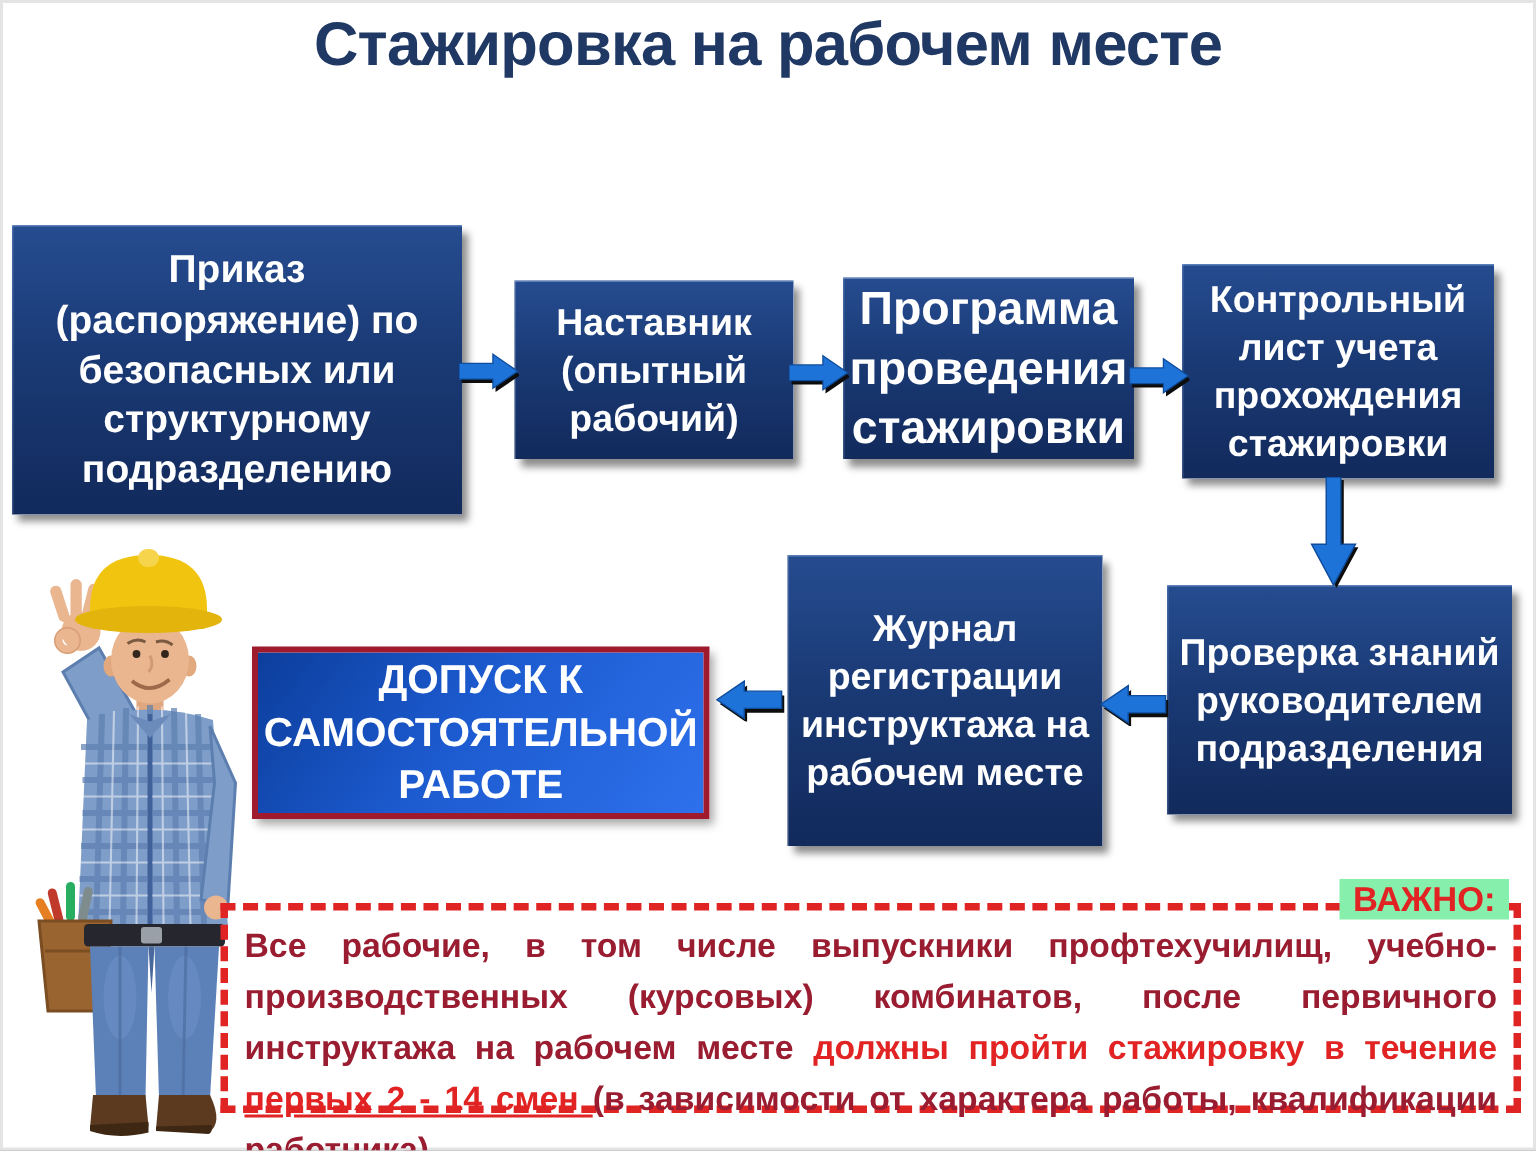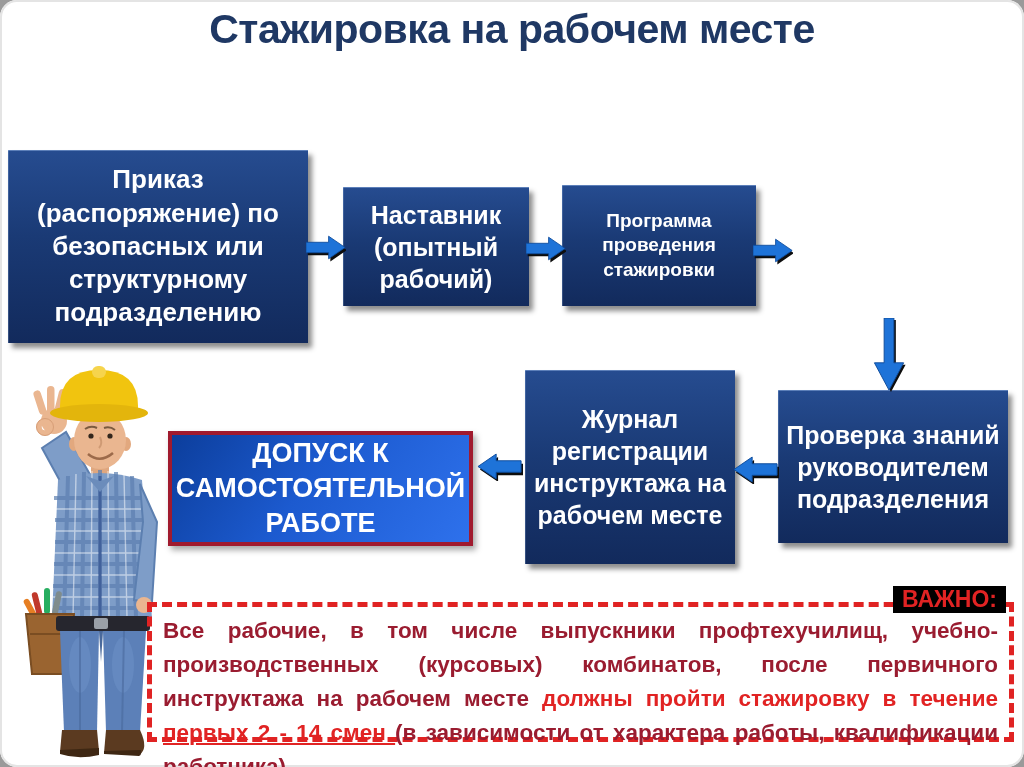--- a/index.html
+++ b/index.html
@@ -1,58 +1,57 @@
 <!DOCTYPE html>
 <html><head>
 <meta charset="utf-8">
 <style>
   html,body{margin:0;padding:0;background:#9a9a9a;}
   .slide{
     position:relative;width:1024px;height:767px;background:#ffffff;overflow:hidden;
     font-family:"Liberation Sans", sans-serif;
     box-shadow:inset 0 0 0 2px #e4e4e4;
     margin:0 auto;
-    border-radius:17px;
   }
   .title{
     position:absolute;top:6px;left:0;width:100%;text-align:center;
     font-size:41px;font-weight:bold;color:#1F3864;letter-spacing:-0.5px;
   }
   .subtitle{
     position:absolute;left:34px;top:62px;width:930px;
     font-size:24px;line-height:27px;font-weight:bold;color:#A21C35;
   }
   .nbox{
     position:absolute;display:flex;align-items:center;justify-content:center;
     text-align:center;color:#ffffff;font-weight:bold;box-sizing:border-box;
     background:linear-gradient(180deg,#264C90 0%,#1A3A75 45%,#122A5C 100%);
     box-shadow:inset 0 1px 0 rgba(160,190,235,.45), inset 1px 0 0 rgba(160,190,235,.25), 4px 5px 5px rgba(0,0,0,.45);
     padding:4px 8px;line-height:1.28;
   }
   #box1{left:8px;top:150px;width:300px;height:193px;font-size:26px;}
   #box2{left:343px;top:187px;width:186px;height:119px;font-size:25px;}
-  #box3{left:562px;top:185px;width:194px;height:121px;font-size:19px;}
+  #box3{left:562px;top:185px;width:194px;height:121px;font-size:31px;}
   #box4{left:788px;top:176px;width:208px;height:143px;font-size:25px;}
   #box5{left:778px;top:390px;width:230px;height:153px;font-size:25px;}
   #box6{left:525px;top:370px;width:210px;height:194px;font-size:25px;}
   #box7{
     left:168px;top:408px;width:305px;height:115px;font-size:27px;
     position:absolute;display:flex;align-items:center;justify-content:center;
     text-align:center;color:#ffffff;font-weight:bold;box-sizing:border-box;
     background:linear-gradient(125deg,#0C3E9C 0%,#1C5ACF 45%,#2E71EC 100%);
     border:4px solid #A01A2E;line-height:1.3;
     box-shadow:3px 4px 6px rgba(0,0,0,.35);padding:4px 6px;margin-top:23px;
   }
   .arrow{position:absolute;}
   .imp-frame{
     position:absolute;left:147px;top:602px;width:867px;height:140px;
     border:5px dashed #E02323;box-sizing:border-box;
   }
   .imp-label{
-    position:absolute;left:893px;top:586px;z-index:2;background:#000000;
+    position:absolute;left:893px;top:586px;z-index:2;background:#86efac;
     color:#E12323;font-weight:bold;font-size:23px;padding:0 9px;
   }
   .imp-text{
     margin:7px 11px;font-size:22.5px;line-height:34px;font-weight:bold;
     text-align:justify;color:#8E1C30;
   }
   .seg-dark{color:#9A1C30;}
   .seg-bright{color:#E12323;}
   .seg-underline{text-decoration:underline;text-decoration-thickness:2px;text-underline-offset:3px;}
   .worker{position:absolute;left:0px;top:360px;width:195px;height:407px;}
@@ -60,20 +59,21 @@
 </head>
 <body>
 
 <div class="slide">
 
   <div class="title">Стажировка на рабочем месте</div>
 
   <div class="nbox" id="box1">Приказ (распоряжение) по безопасных или структурному подразделению</div>
   <div class="nbox" id="box2">Наставник (опытный рабочий)</div>
   <div class="nbox" id="box3">Программа проведения стажировки</div>
+  <div class="nbox" id="box4">Контрольный лист учета прохождения стажировки</div>
   <div class="nbox" id="box6">Журнал регистрации инструктажа на рабочем месте</div>
   <div class="nbox" id="box5">Проверка знаний руководителем подразделения</div>
   <div id="box7">ДОПУСК К САМОСТОЯТЕЛЬНОЙ РАБОТЕ</div>
 
   <svg class="arrow" style="left:306px;top:233px" width="40" height="29" viewBox="0 0 46 30">
     <polygon points="2,12 28,12 28,5 47,18 28,31 28,24 2,24" fill="#0d0d0d"></polygon>
     <polygon points="0,9 26,9 26,2 45,15 26,28 26,21 0,21" fill="#1E73D8" stroke="#0F4C9C" stroke-width="1"></polygon>
   </svg>
   <svg class="arrow" style="left:526px;top:234px" width="40" height="29" viewBox="0 0 46 30">
     <polygon points="2,12 28,12 28,5 47,18 28,31 28,24 2,24" fill="#0d0d0d"></polygon>

